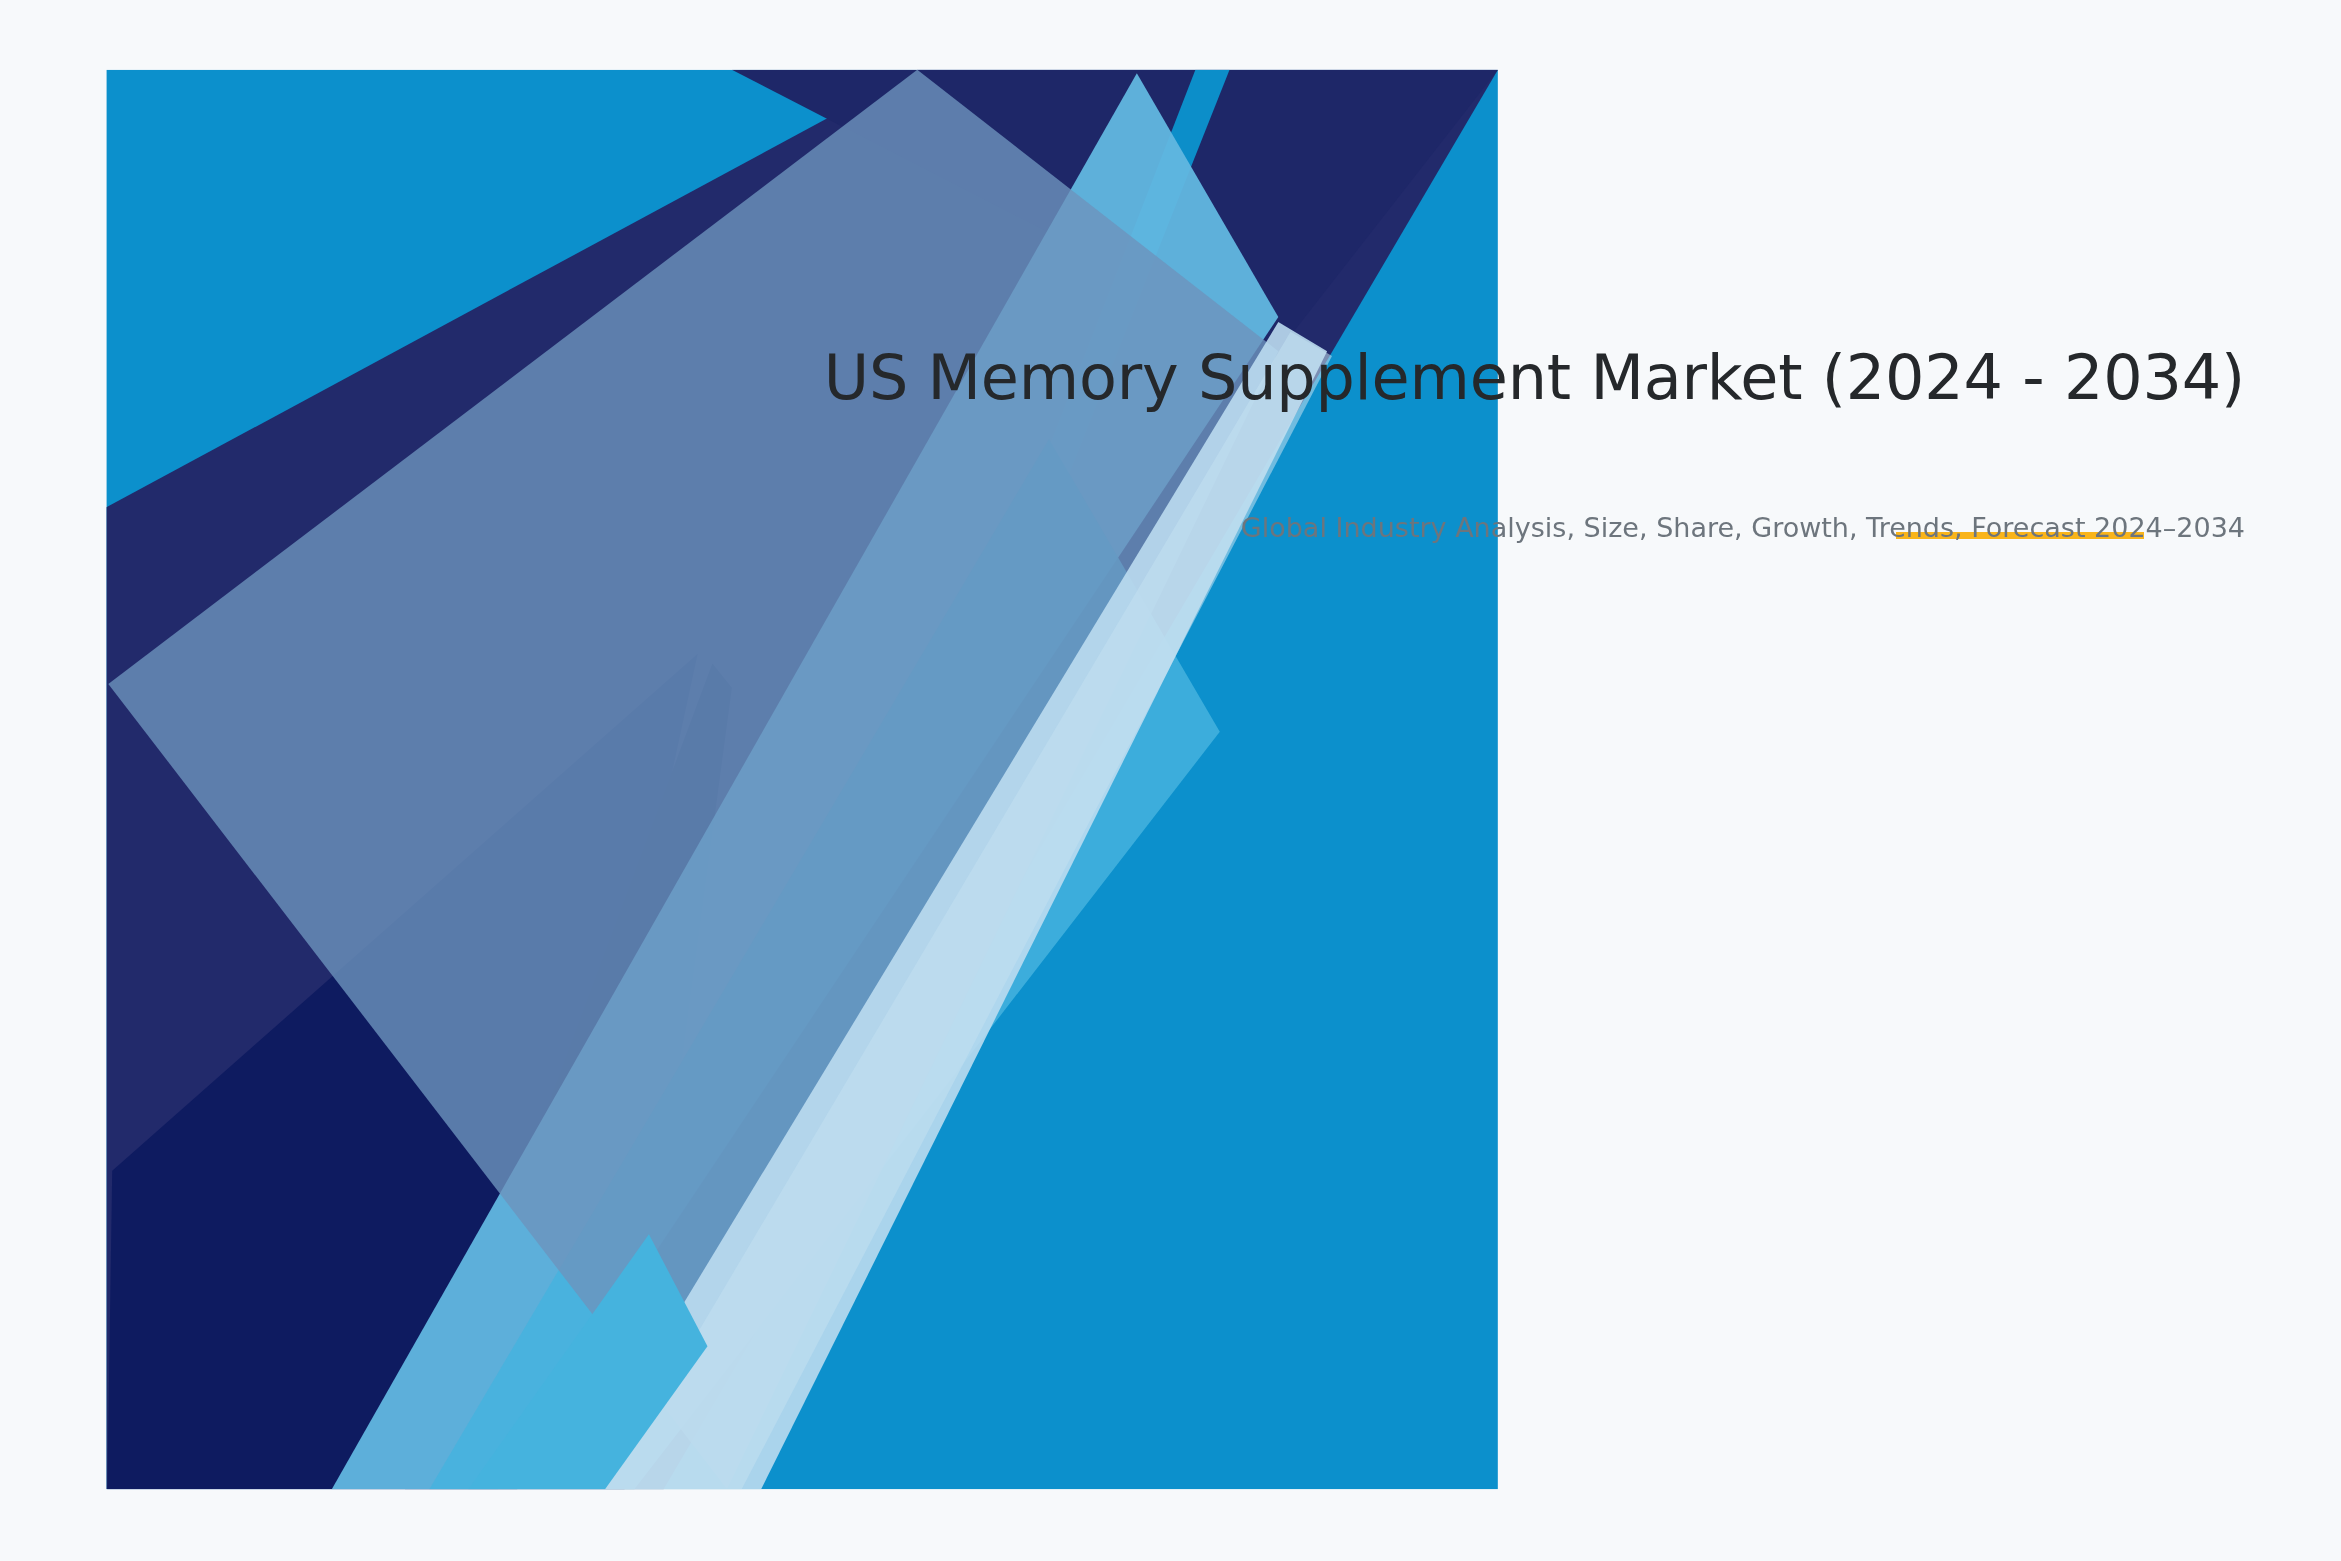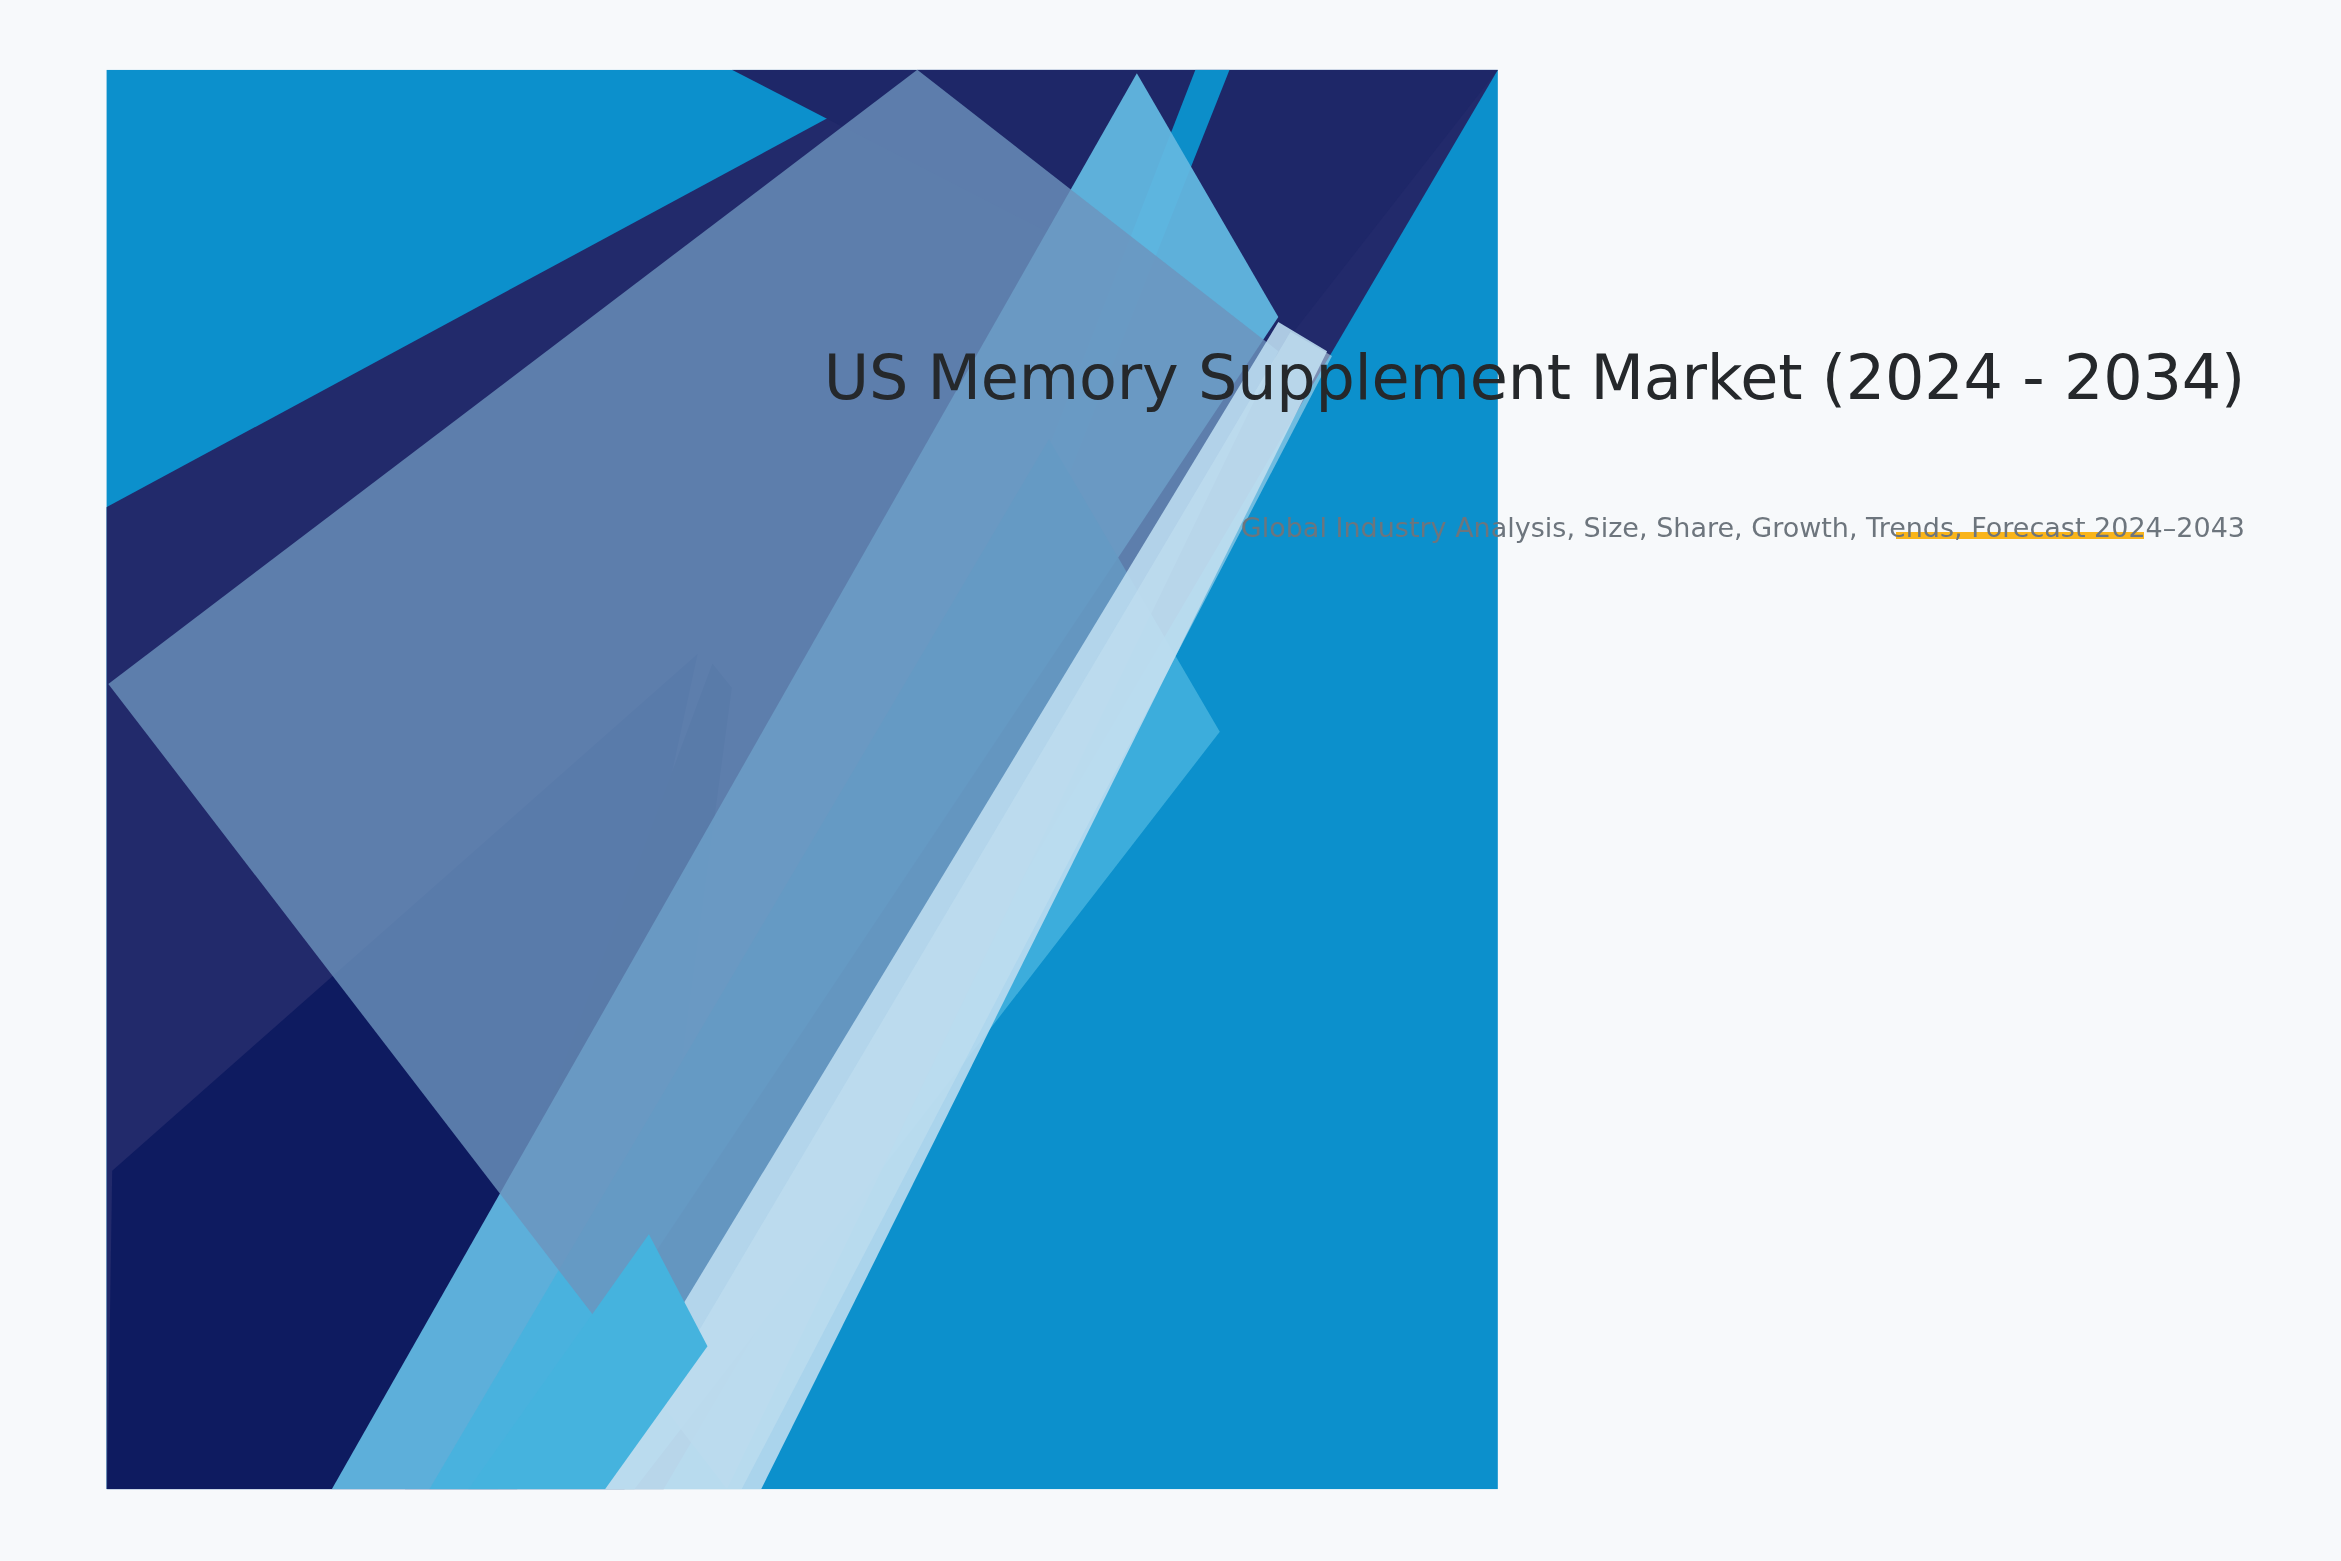--- a/index.html
+++ b/index.html
@@ -121,17 +121,17 @@
 
         <polygon points="1330,2530 1450,2760 1240,3053 960,3053" fill="#45b3de"></polygon>
 
       </g>
     </svg>
   </div>
 
   <div id="text-block">
     <div id="title-underline"></div>
     <h1 id="page-title">US Memory Supplement Market (2024 - 2034)</h1>
-    <p id="page-subtitle">Global Industry Analysis, Size, Share, Growth, Trends, Forecast 2024–2043</p>
+    <p id="page-subtitle">Global Industry Analysis, Size, Share, Growth, Trends, Forecast 2024–2034</p>
   </div>
 
 </div>
 
 
 </body></html>

